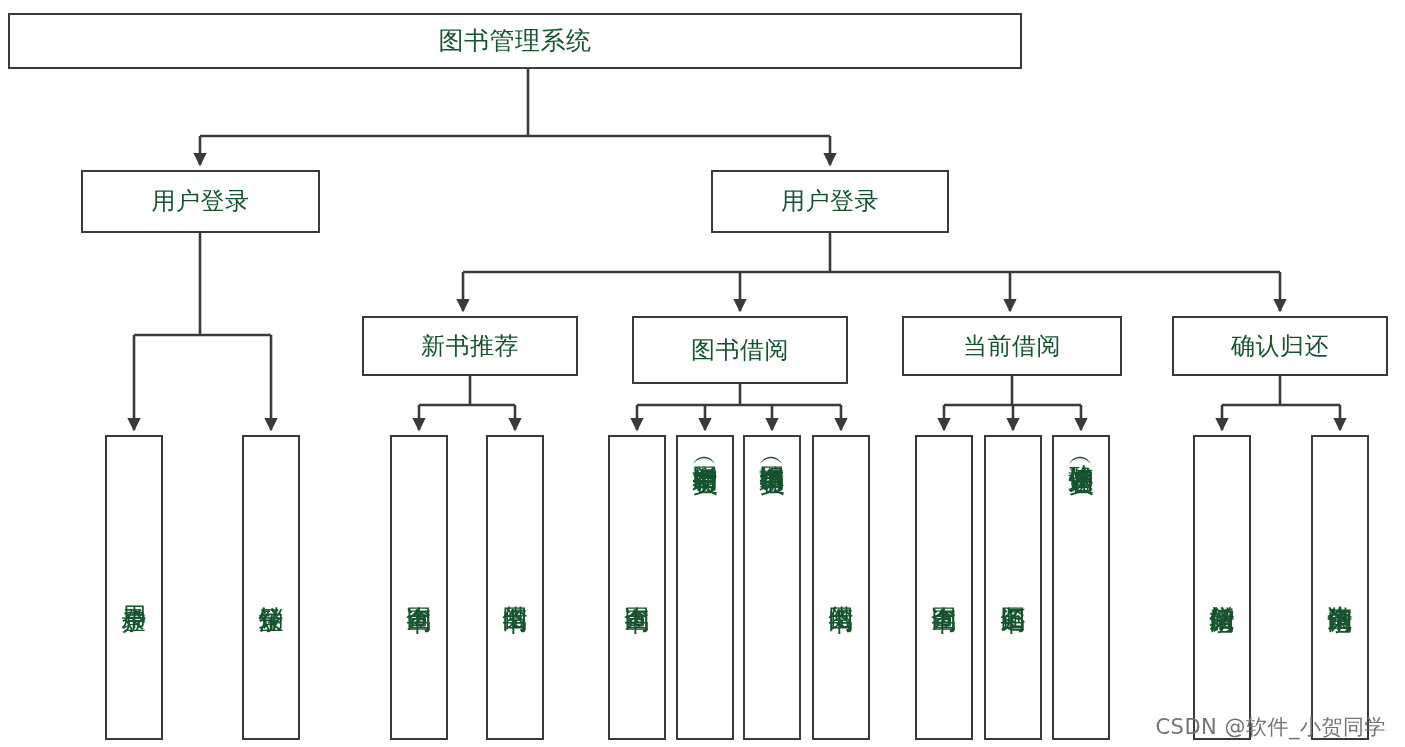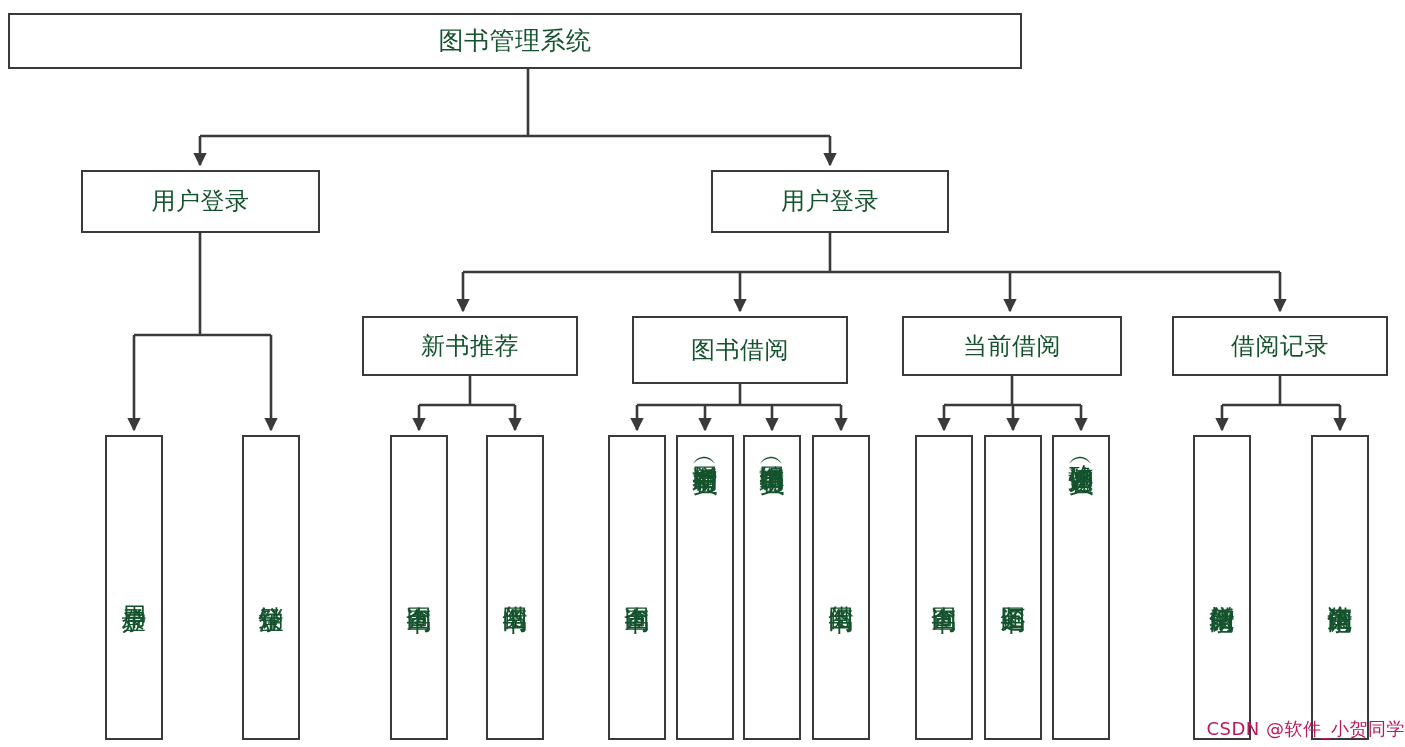--- a/index.html
+++ b/index.html
@@ -64,24 +64,24 @@
   }
   .node-v.vstart {
     align-items: flex-start;
   }
   .node-v.vmid {
     align-items: center;
     padding-top: 0;
   }
   #watermark {
     position: absolute;
-    right: 0;
+    right: 19px;
     bottom: 6px;
-    font-size: 18px;
-    color: #be185d;
+    font-size: 21px;
+    color: #737373;
     letter-spacing: 0.5px;
     white-space: nowrap;
     user-select: none;
   }
 </style>
 </head>
 <body>
 
 <div id="diagram-root">
 
@@ -149,21 +149,21 @@
   <div class="node node-h" style="left:362px; top:316px; width:216px; height:60px;font-family:Liberation Serif, serif;">
     <span class="node-label">新书推荐</span>
   </div>
   <div class="node node-h" style="left:632px; top:316px; width:216px; height:68px;">
     <span class="node-label">图书借阅</span>
   </div>
   <div class="node node-h" style="left:902px; top:316px; width:220px; height:60px;">
     <span class="node-label">当前借阅</span>
   </div>
   <div class="node node-h" style="left:1172px; top:316px; width:216px; height:60px;">
-    <span class="node-label">借阅记录</span>
+    <span class="node-label">确认归还</span>
   </div>
 
   <div class="node node-v vmid" style="left:105px; top:435px; width:58px; height:305px;">
     <span class="node-label">用户登录</span>
   </div>
   <div class="node node-v vmid" style="left:242px; top:435px; width:58px; height:305px;">
     <span class="node-label">注销登录</span>
   </div>
 
   <div class="node node-v vmid" style="left:390px; top:435px; width:58px; height:305px;">

